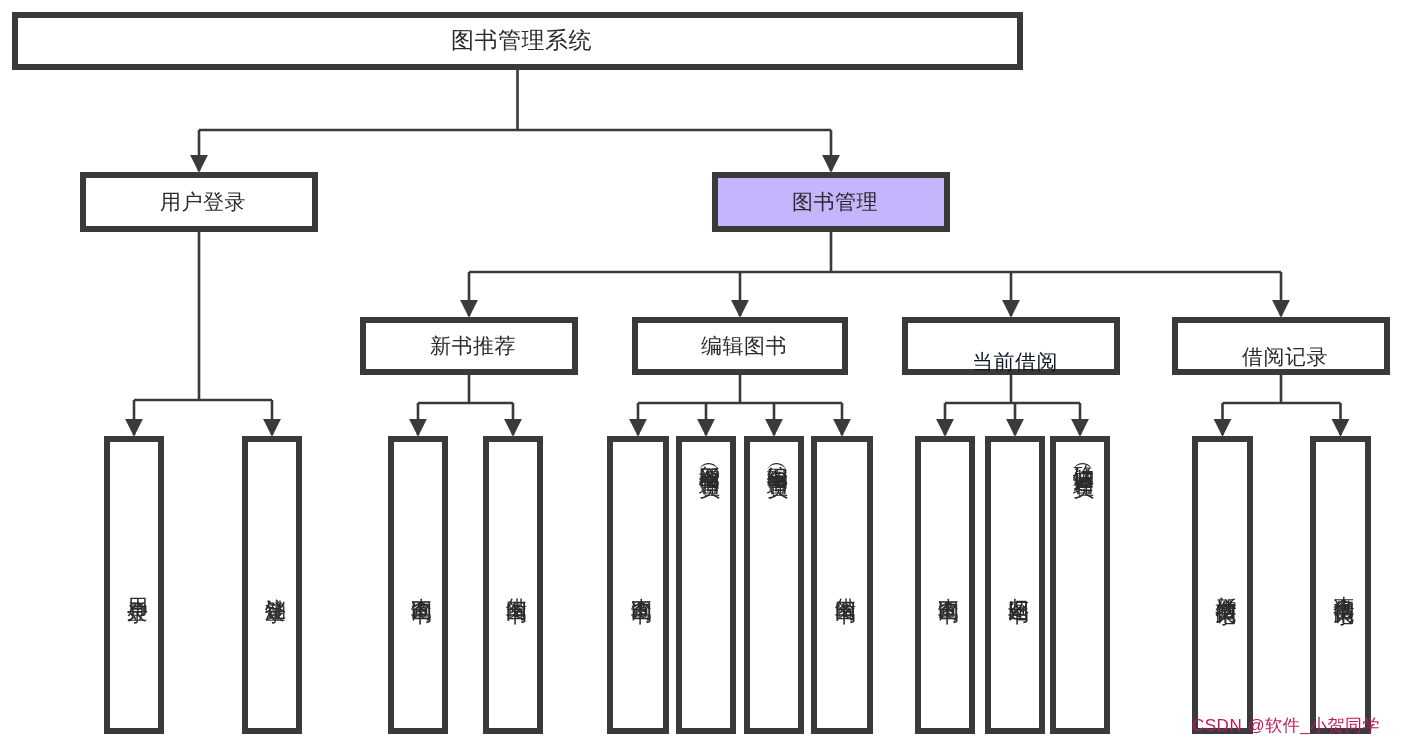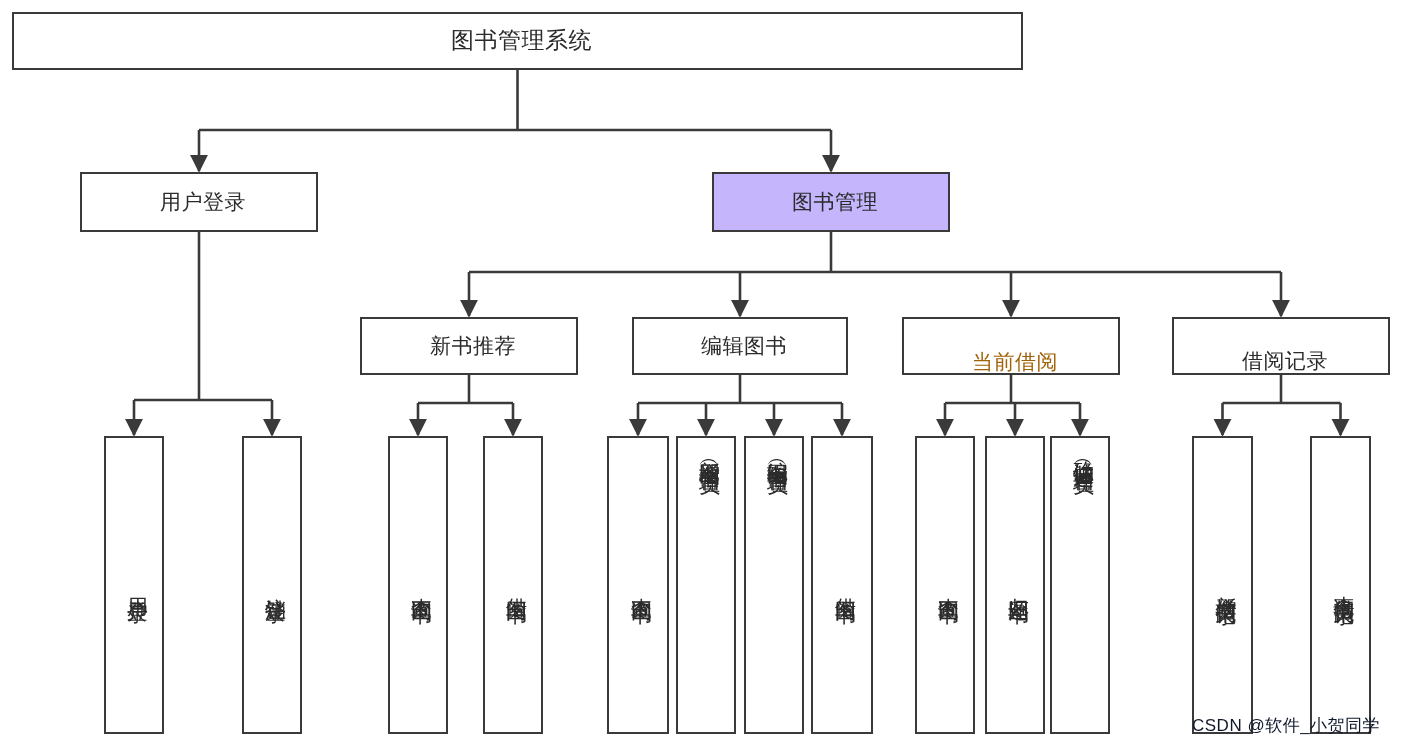--- a/index.html
+++ b/index.html
@@ -23,21 +23,21 @@
     left: 0;
     top: 0;
     width: 1405px;
     height: 747px;
     pointer-events: none;
   }
   .node {
     position: absolute;
     box-sizing: border-box;
     background: #ffffff;
-    border: 2px solid #22c55e;
+    border: 6px solid #22c55e;
     display: flex;
     align-items: center;
     justify-content: center;
     color: #2b2b2b;
     z-index: 2;
     padding-left: 8px;
   }
   .node-label {
     display: block;
     text-align: center;
@@ -121,39 +121,39 @@
         <path d="M 945 403 L 945 435" stroke="#3a3a3a" stroke-width="2.6" fill="none" marker-end="url(#arrowhead)"></path>
         <path d="M 1015 403 L 1015 435" stroke="#3a3a3a" stroke-width="2.6" fill="none" marker-end="url(#arrowhead)"></path>
         <path d="M 1080 403 L 1080 435" stroke="#3a3a3a" stroke-width="2.6" fill="none" marker-end="url(#arrowhead)"></path>
         <path d="M 1281 375 L 1281 403" stroke="#3a3a3a" stroke-width="2.6" fill="none"></path>
         <path d="M 1222.5 403 L 1340.5 403" stroke="#3a3a3a" stroke-width="2.6" fill="none"></path>
         <path d="M 1222.5 403 L 1222.5 435" stroke="#3a3a3a" stroke-width="2.6" fill="none" marker-end="url(#arrowhead)"></path>
         <path d="M 1340.5 403 L 1340.5 435" stroke="#3a3a3a" stroke-width="2.6" fill="none" marker-end="url(#arrowhead)"></path>
       </g>
   </svg>
 
-  <div class="watermark" style="left: 1192px; top: 714px; color: #0f172a;">CSDN @软件_小贺同学</div>
+  <div class="watermark" style="left: 1192px; top: 714px; color: #be185d;">CSDN @软件_小贺同学</div>
 
 <div class="node level-0" style="left: 12px; top: 12px; width: 1011px; height: 58px; border-color: rgb(58, 58, 58); background: rgb(255, 255, 255);">
       <span class="node-label" style="color: rgb(43, 43, 43);">图书管理系统</span>
     </div>
     <div class="node level-1" style="left: 80px; top: 172px; width: 238px; height: 60px; border-color: rgb(58, 58, 58); background: rgb(255, 255, 255);">
       <span class="node-label" style="color: rgb(43, 43, 43);">用户登录</span>
     </div>
     <div class="node level-1" style="left: 712px; top: 172px; width: 238px; height: 60px; border-color: rgb(58, 58, 58); background: #c4b5fd;">
       <span class="node-label" style="color: rgb(43, 43, 43);">图书管理</span>
     </div>
     <div class="node level-2" style="left: 360px; top: 317px; width: 218px; height: 58px; border-color: rgb(58, 58, 58); background: rgb(255, 255, 255);">
       <span class="node-label" style="color: rgb(43, 43, 43);">新书推荐</span>
     </div>
     <div class="node level-2" style="left: 632px; top: 317px; width: 216px; height: 58px; border-color: rgb(58, 58, 58); background: rgb(255, 255, 255);">
       <span class="node-label" style="color: rgb(43, 43, 43);">编辑图书</span>
     </div>
     <div class="node level-2" style="left: 902px; top: 317px; width: 218px; height: 58px; border-color: rgb(58, 58, 58); background: rgb(255, 255, 255);">
-      <span class="node-label" style="color: #a16207; margin-top: 32px;">当前借阅</span>
+      <span class="node-label" style="color: #0f172a; margin-top: 32px;">当前借阅</span>
     </div>
     <div class="node level-2" style="left: 1172px; top: 317px; width: 218px; height: 58px; border-color: rgb(58, 58, 58); background: rgb(255, 255, 255); align-items: flex-end;">
       <span class="node-label" style="color: rgb(43, 43, 43);">借阅记录</span>
     </div>
     <div class="node level-3 vertical centered" style="left: 104px; top: 436px; width: 60px; height: 298px; border-color: rgb(58, 58, 58); background: rgb(255, 255, 255);">
       <span class="node-label" style="color: rgb(43, 43, 43);">用户登录</span>
     </div>
     <div class="node level-3 vertical centered" style="left: 242px; top: 436px; width: 60px; height: 298px; border-color: rgb(58, 58, 58); background: rgb(255, 255, 255);">
       <span class="node-label" style="color: rgb(43, 43, 43);">注销登录</span>
     </div>

